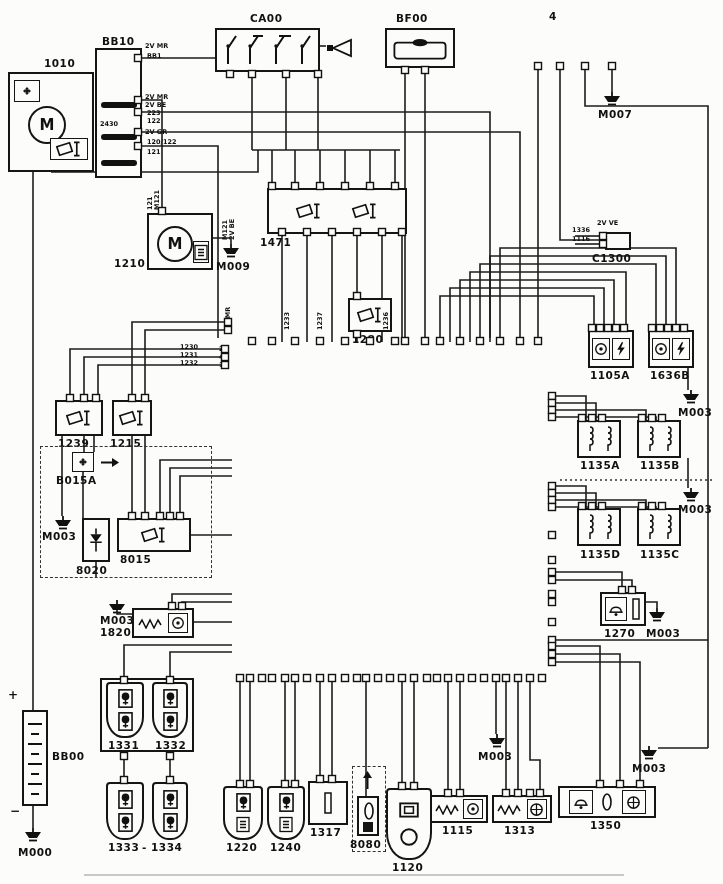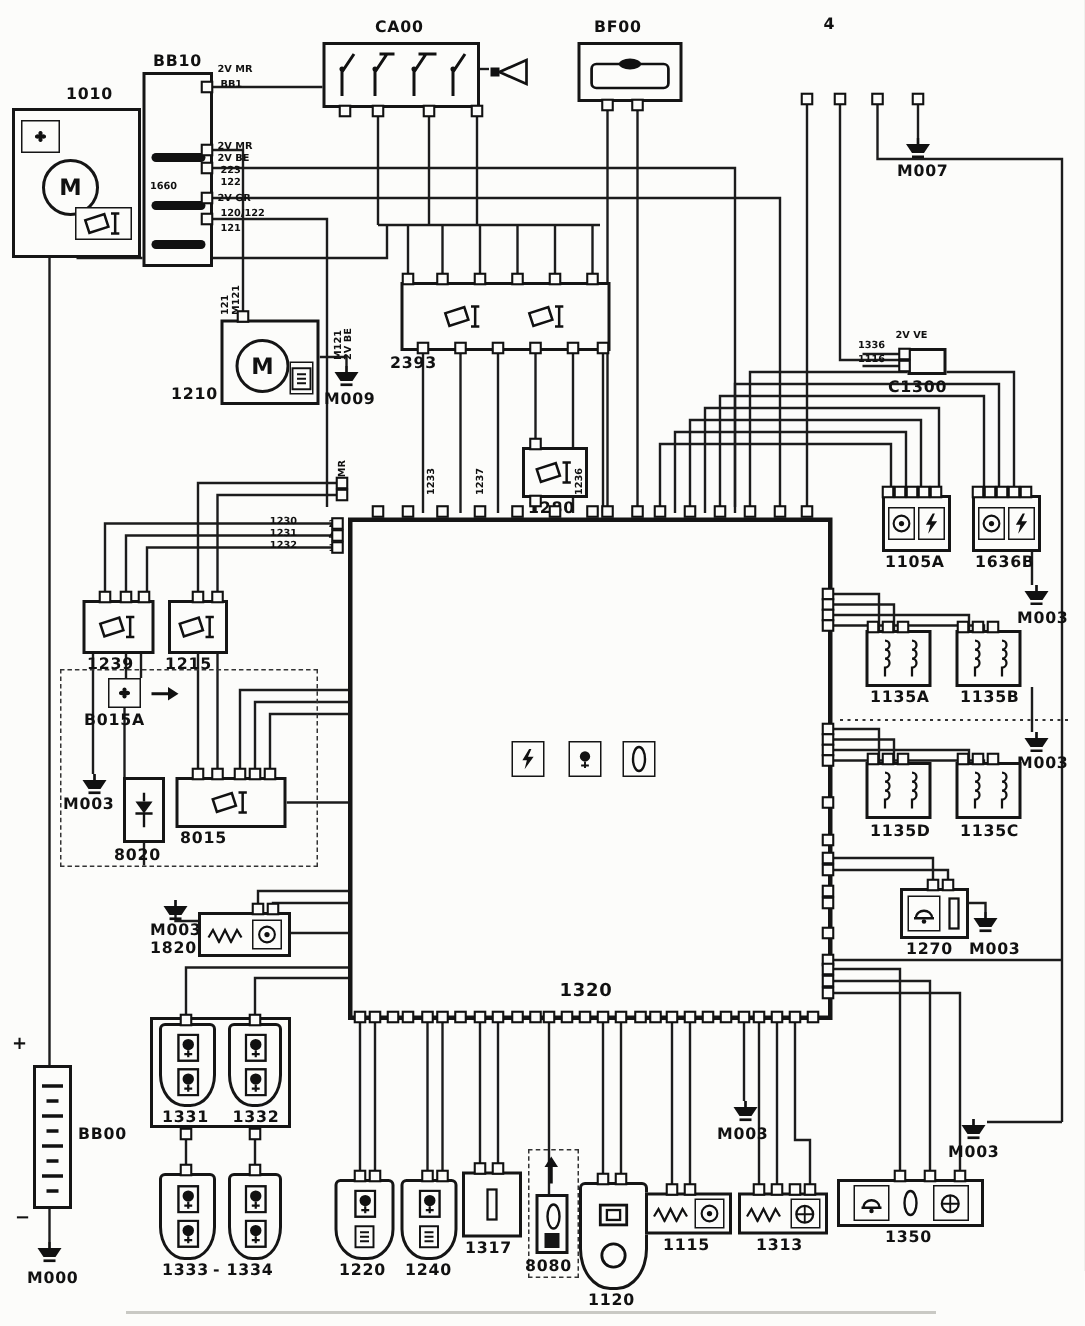--- a/index.html
+++ b/index.html
@@ -176,21 +176,21 @@
   </div>
   <div class="tiny" style="left:145px;top:42px">2V MR</div>
   <div class="tiny" style="left:147px;top:52px">BB1</div>
   <div class="tiny" style="left:145px;top:93px">2V MR</div>
   <div class="tiny" style="left:145px;top:101px">2V BE</div>
   <div class="tiny" style="left:147px;top:109px">223</div>
   <div class="tiny" style="left:147px;top:117px">122</div>
   <div class="tiny" style="left:145px;top:128px">2V GR</div>
   <div class="tiny" style="left:147px;top:138px">120/122</div>
   <div class="tiny" style="left:147px;top:148px">121</div>
-  <div class="tiny" style="left:100px;top:120px">1660</div>
+  <div class="tiny" style="left:100px;top:120px">2430</div>
 
   <div class="lbl" style="left:250px;top:12px">CA00</div>
   <div class="comp" style="left:215px;top:28px;width:105px;height:44px">
     <span class="ic" style="width:100%;height:100%">
         <svg width="100" height="40" viewBox="0 0 100 40" preserveAspectRatio="none">
           <path d="M10 34 V18 L18 6 M32 34 V18 L40 6 M35 6 h10 M58 34 V18 L66 6 M61 6 h12 M84 34 V18 L92 6" stroke="#111" stroke-width="2" fill="none"></path>
           <circle cx="10" cy="16" r="1.7" fill="#111"></circle>
           <circle cx="32" cy="16" r="1.7" fill="#111"></circle>
           <circle cx="58" cy="16" r="1.7" fill="#111"></circle>
           <circle cx="84" cy="16" r="1.7" fill="#111"></circle>
@@ -259,21 +259,21 @@
           </svg>
         </span>
       <span class="ic">
           <svg width="30" height="20" viewBox="0 0 24 18">
             <rect x="2" y="5" width="12" height="8" fill="none" stroke="#111" stroke-width="1.5" transform="rotate(-18 8 9)"></rect>
             <path d="M19 3 v12 M16.5 3 h5 M16.5 15 h5" stroke="#111" stroke-width="1.5" fill="none"></path>
           </svg>
         </span>
     </div>
   </div>
-  <div class="lbl" style="left:260px;top:236px">2393</div>
+  <div class="lbl" style="left:260px;top:236px">1471</div>
 
   <div class="comp" style="left:348px;top:298px;width:44px;height:34px">
     <span class="ic" style="width:100%;height:100%">
         <svg width="30" height="20" viewBox="0 0 24 18">
           <rect x="2" y="5" width="12" height="8" fill="none" stroke="#111" stroke-width="1.5" transform="rotate(-18 8 9)"></rect>
           <path d="M19 3 v12 M16.5 3 h5 M16.5 15 h5" stroke="#111" stroke-width="1.5" fill="none"></path>
         </svg>
       </span>
   </div>
   <div class="lbl" style="left:352px;top:333px">1280</div>
@@ -484,45 +484,20 @@
             <svg width="14" height="14" viewBox="0 0 16 16">
               <circle cx="8" cy="8" r="6" fill="none" stroke="#111" stroke-width="1.6"></circle>
               <circle cx="8" cy="8" r="2" fill="#111"></circle>
             </svg>
           </span>
         </div>
     </div>
   </div>
   <div class="lbl" style="left:100px;top:626px">1820</div>
 
-  <div class="comp thick" style="left:232px;top:345px;width:323px;height:335px">
-    <div class="sq" style="position:absolute;left:106px;top:146px;width:22px;height:24px">
-      <span class="ic">
-          <svg width="12" height="16" viewBox="0 0 16 20">
-            <path d="M9 1 L3 11 h4 L5 19 L13 8 H8 L11 1 Z" fill="#111"></path>
-          </svg>
-        </span>
-    </div>
-    <div class="sq" style="position:absolute;left:144px;top:146px;width:22px;height:24px">
-      <span class="ic">
-          <svg width="12" height="16" viewBox="0 0 14 18">
-            <circle cx="7" cy="7" r="4" fill="#111"></circle>
-            <path d="M7 11 v5 M4 14 h6" stroke="#111" stroke-width="1.5"></path>
-          </svg>
-        </span>
-    </div>
-    <div class="sq" style="position:absolute;left:180px;top:146px;width:22px;height:24px">
-      <span class="ic">
-          <svg width="12" height="22" viewBox="0 0 12 20">
-            <ellipse cx="6" cy="10" rx="4" ry="8" fill="none" stroke="#111" stroke-width="1.6"></ellipse>
-          </svg>
-        </span>
-    </div>
-    <div class="lbl big" style="left:138px;top:305px">1320</div>
-  </div>
   <div class="tiny" style="left:176px;top:343px;width:22px;text-align:right">1230</div>
   <div class="tiny" style="left:176px;top:351px;width:22px;text-align:right">1231</div>
   <div class="tiny" style="left:176px;top:359px;width:22px;text-align:right">1232</div>
   <div class="tiny" style="left:219px;top:345px">2</div>
   <div class="tiny" style="left:219px;top:353px">4</div>
   <div class="tiny" style="left:219px;top:361px">1</div>
   <div class="vt" style="left:224px;top:296px;height:34px">2V MR</div>
   <div class="vt" style="left:283px;top:298px;height:32px">1233</div>
   <div class="vt" style="left:316px;top:296px;height:34px">1237</div>
   <div class="vt" style="left:382px;top:298px;height:32px">1236</div>

